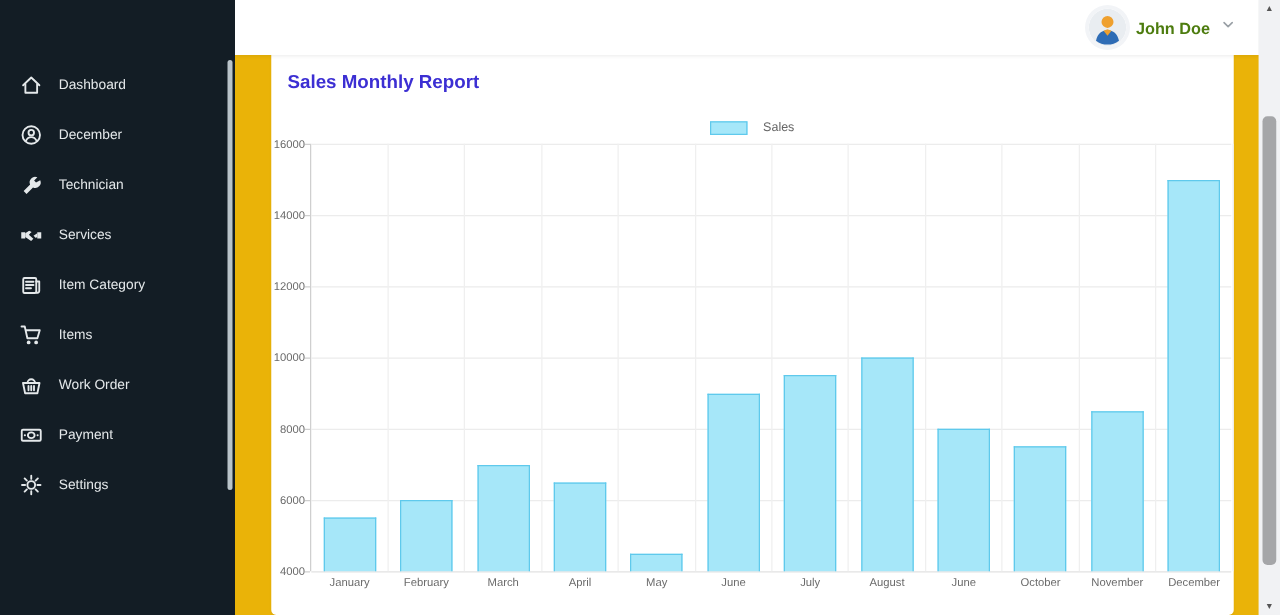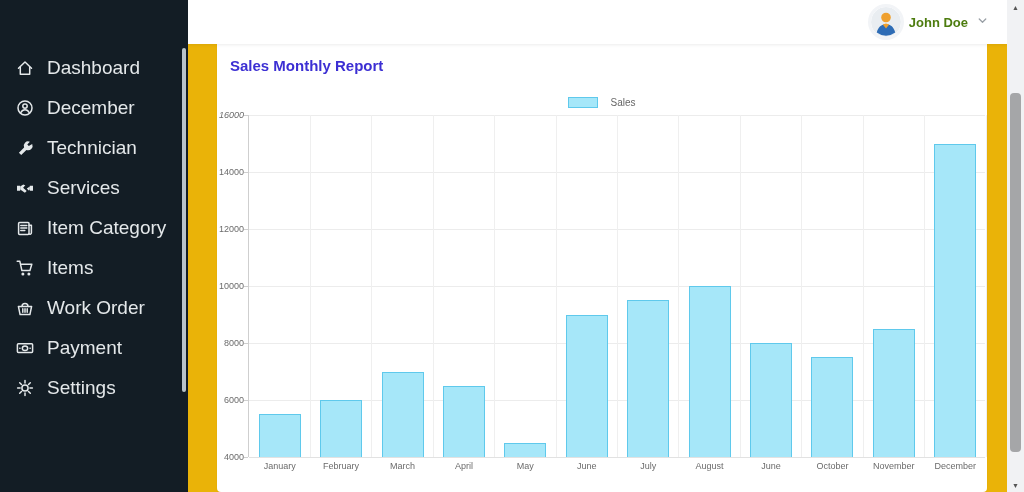--- a/index.html
+++ b/index.html
@@ -6,21 +6,21 @@
   html,body { width:1024px; height:492px; overflow:hidden; font-family:"Liberation Sans", sans-serif; background:#eaedef; }
   .app { position:relative; width:1024px; height:492px; }
 
   
   .sidebar { position:absolute; left:0; top:0; width:188px; height:492px; background:#131d25; z-index:5; }
   .brand { display:flex; align-items:center; gap:10px; padding:6px 10px 4px 8px; height:46px; cursor:pointer; }
   .brand-text { color:#ffffff; font-size:15px; font-weight:bold; letter-spacing:.2px; }
   .nav { position:absolute; top:48px; left:0; right:0; }
   .nav-item { height:40px; display:flex; align-items:center; padding-left:16px; cursor:pointer; }
   .nav-item .ico { width:18px; height:18px; margin-right:13px; flex:0 0 18px; display:flex; align-items:center; justify-content:center; }
-  .nav-item .lbl { color:#e4e8ea; font-size:19px; }
+  .nav-item .lbl { color:#e4e8ea; font-size:11px; }
   .reports-block { position:absolute; top:408px; bottom:0; left:0; right:0; background:#0c1419; }
   .reports-row { height:40px; display:flex; align-items:center; padding-left:16px; padding-right:14px; cursor:pointer; }
   .reports-row .lbl { color:#e4e8ea; font-size:13px; }
   .reports-row .sp { flex:1; }
   .sub-item { height:38px; display:flex; align-items:center; padding-left:18px; cursor:pointer; }
   .sub-item .dash { width:11px; margin-right:12px; }
   .sub-item .lbl { color:#dfe3e6; font-size:12.5px; }
   .side-thumb { position:absolute; right:2px; top:48px; width:4px; height:344px; background:#b9c3c9; border-radius:2px; }
 
   
@@ -191,21 +191,21 @@
           <div class="ytick" style="top: 170.5px; left: -5px;"></div>
           <div class="ylab" style="top: 166px;">10000</div>
           <div class="hgrid" style="top: 113.5px;"></div>
           <div class="ytick" style="top: 113.5px; left: -5px;"></div>
           <div class="ylab" style="top: 109px;">12000</div>
           <div class="hgrid" style="top: 56.5px;"></div>
           <div class="ytick" style="top: 56.5px; left: -5px;"></div>
           <div class="ylab" style="top: 52px;">14000</div>
           <div class="hgrid" style="top: -0.5px;"></div>
           <div class="ytick" style="top: -0.5px; left: -5px;"></div>
-          <div class="ylab" style="top: -5px; font-style: italic;">16000</div>
+          <div class="ylab" style="top: -5px;">16000</div>
           <div class="vgrid" style="left: 60.9167px;"></div>
           <div class="vgrid" style="left: 122.333px;"></div>
           <div class="vgrid" style="left: 183.75px;"></div>
           <div class="vgrid" style="left: 245.167px;"></div>
           <div class="vgrid" style="left: 306.583px;"></div>
           <div class="vgrid" style="left: 368px;"></div>
           <div class="vgrid" style="left: 429.417px;"></div>
           <div class="vgrid" style="left: 490.833px;"></div>
           <div class="vgrid" style="left: 552.25px;"></div>
           <div class="vgrid" style="left: 613.667px;"></div>

